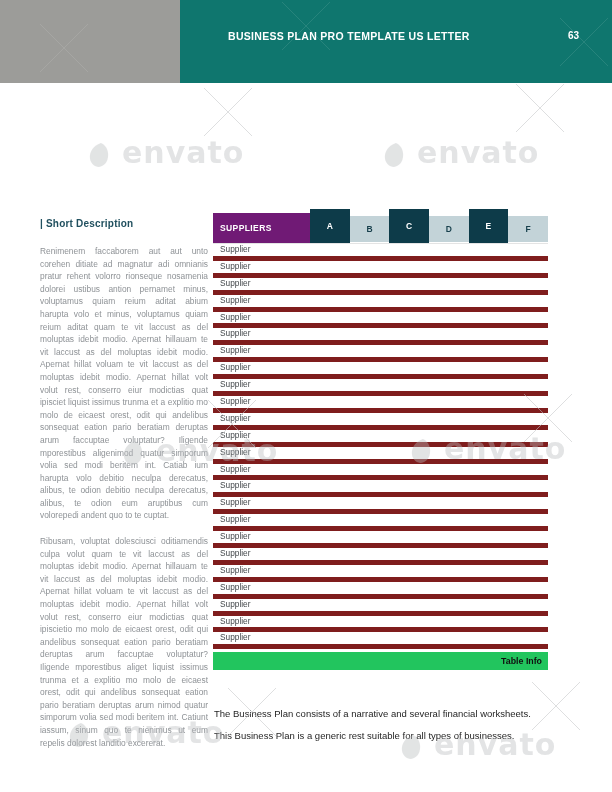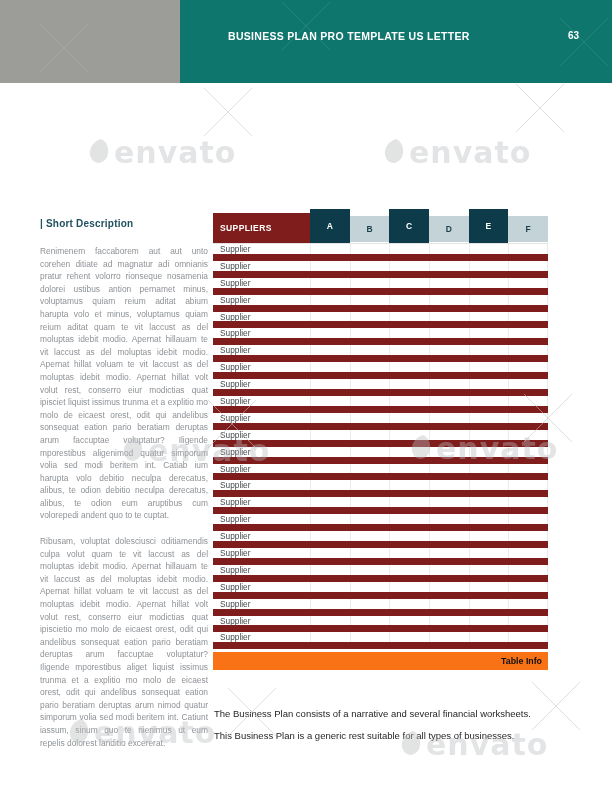--- a/index.html
+++ b/index.html
@@ -25,50 +25,50 @@
     margin:12px 0 15px 0;line-height:12px;
   }
   .side-para{
     color:#8e9296;font-size:8.4px;line-height:12.6px;text-align:justify;
     margin:12px 0 13px 0;
   }
   
   .tbl{position:absolute;left:213px;top:209px;width:335px;}
   .tbl-head{display:flex;align-items:flex-end;height:34px;}
   .tbl-head .title-cell{
-    width:97px;height:30px;background:#7f1d1d;color:#ffffff;
+    width:97px;height:30px;background:#701a75;color:#ffffff;
     font-size:8.5px;font-weight:bold;letter-spacing:0.4px;
     display:flex;align-items:center;padding-left:7px;box-sizing:border-box;
   }
   .col-cell{
     width:39.66px;display:flex;align-items:center;justify-content:center;
     font-size:8.5px;font-weight:bold;box-sizing:border-box;
   }
   .col-cell.dark{height:34px;background:#0d3b49;color:#ffffff;}
   .col-cell.light{height:26px;background:#c3d3d8;color:#173f4c;margin-bottom:1px;}
   .tbl-body{border-top:1px solid #e4e4e4;}
-  .t-row{display:flex;height:16.9px;border-bottom:7px solid #7f1d1d;box-sizing:border-box;}
+  .t-row{display:flex;height:16.9px;border-bottom:5px solid #7f1d1d;box-sizing:border-box;flex-direction:column;}
   .t-row .lbl{
     width:97px;box-sizing:border-box;padding-left:7px;display:flex;align-items:center;
     font-size:8.3px;color:#42474a;
   }
   .t-row .cell{width:39.66px;box-sizing:border-box;border-left:1px solid #ebebeb;}
   .t-row .cell:last-child{border-right:1px solid #ebebeb;}
   
   .info-bar{
-    position:absolute;left:213px;top:652px;width:335px;height:17.5px;background:#f97316;
+    position:absolute;left:213px;top:652px;width:335px;height:17.5px;background:#22c55e;
     display:flex;align-items:center;justify-content:flex-end;padding-right:6px;
     box-sizing:border-box;font-size:8.8px;font-weight:bold;color:#101010;
   }
   
   .foot-text{position:absolute;left:214px;top:703px;width:360px;}
   .foot-line{font-size:9.5px;color:#1f1f1f;line-height:22px;white-space:nowrap;}
   
   .wm{
-    position:absolute;display:flex;align-items:flex-start;gap:4px;
+    position:absolute;display:flex;align-items:flex-end;gap:12px;
     pointer-events:none;z-index:50;
   }
   .wm .wm-text{
     font-family:"DejaVu Sans",sans-serif;font-weight:bold;font-size:30px;
     color:rgba(185,188,190,0.40);letter-spacing:1px;line-height:30px;
   }
   .wm svg{opacity:0.40;}
   .x-mark{position:absolute;pointer-events:none;z-index:49;}
   .x-mark svg line{stroke:rgba(195,197,199,0.55);stroke-width:1;}
   .x-mark.on-dark svg line{stroke:rgba(255,255,255,0.10);}

